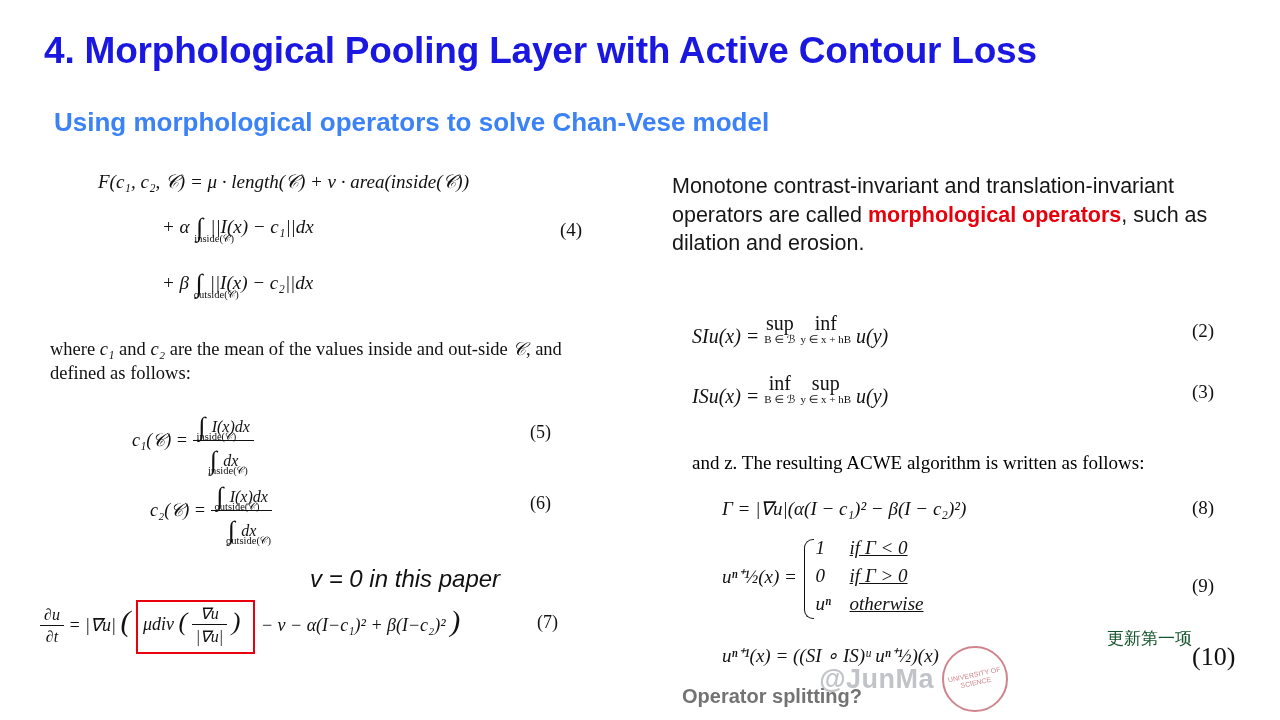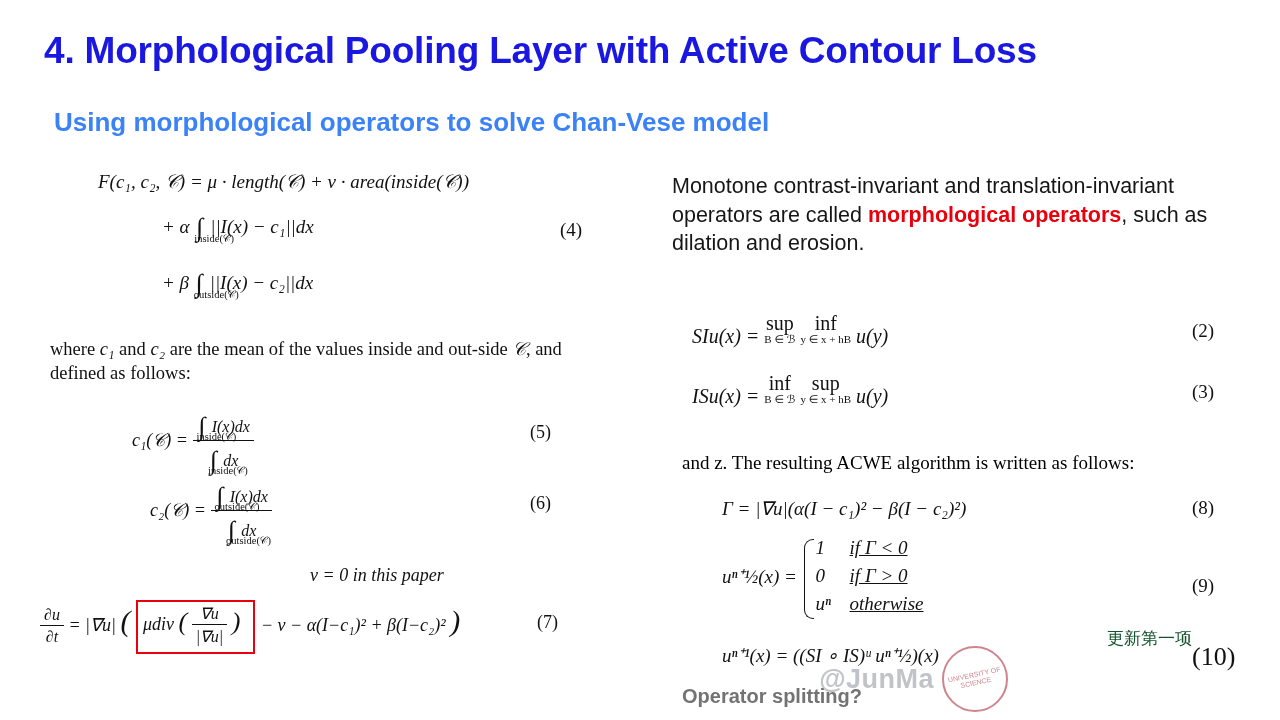--- a/index.html
+++ b/index.html
@@ -106,23 +106,23 @@
 
   .f5 { position: absolute; left: 92px; top: 250px; font-size: 18px; }
   .f5num { position: absolute; left: 490px; top: 262px; font-size: 18px;}
   .f6 { position: absolute; left: 110px; top: 320px; font-size: 18px; }
   .f6num { position: absolute; left: 490px; top: 333px; font-size: 18px;}
 
   .vnote {
     position: absolute;
     left: 270px;
     top: 405px;
-    font-size: 18px;
+    font-size: 24px;
     font-style: italic;
-    font-family: Liberation Serif, serif;
+    font-family: Liberation Sans, sans-serif;
     white-space: nowrap;
   }
   .f7 {
     position: absolute;
     left: 0px;
     top: 440px;
     font-size: 18px;
     white-space: nowrap;
   }
   .redbox {
@@ -157,21 +157,21 @@
   .f2num { position: absolute; left: 520px; top: 148px; font-size: 19px; }
   .f3 { position: absolute; left: 20px; top: 200px; font-size: 20px; }
   .f3num { position: absolute; left: 520px; top: 209px; font-size: 19px; }
 
   .sup-under { position: relative; display: inline-block; text-align: center; }
   .sup-under .op { display: block; font-style: normal; font-size: 20px; }
   .sup-under .cond { display: block; font-size: 11px; font-style: normal; margin-top: -2px; white-space: nowrap;}
 
   .andz {
     position: absolute;
-    left: 10px;
+    left: 20px;
     top: 280px;
     font-size: 19px;
     font-family: "Liberation Serif", serif;
     white-space: nowrap;
   }
   .f8 { position: absolute; left: 50px; top: 325px; font-size: 19px; white-space: nowrap;}
   .f8num { position: absolute; left: 520px; top: 325px; font-size: 19px; }
 
   .f9 { position: absolute; left: 50px; top: 365px; font-size: 19px; }
   .f9num { position: absolute; left: 520px; top: 403px; font-size: 19px; }

